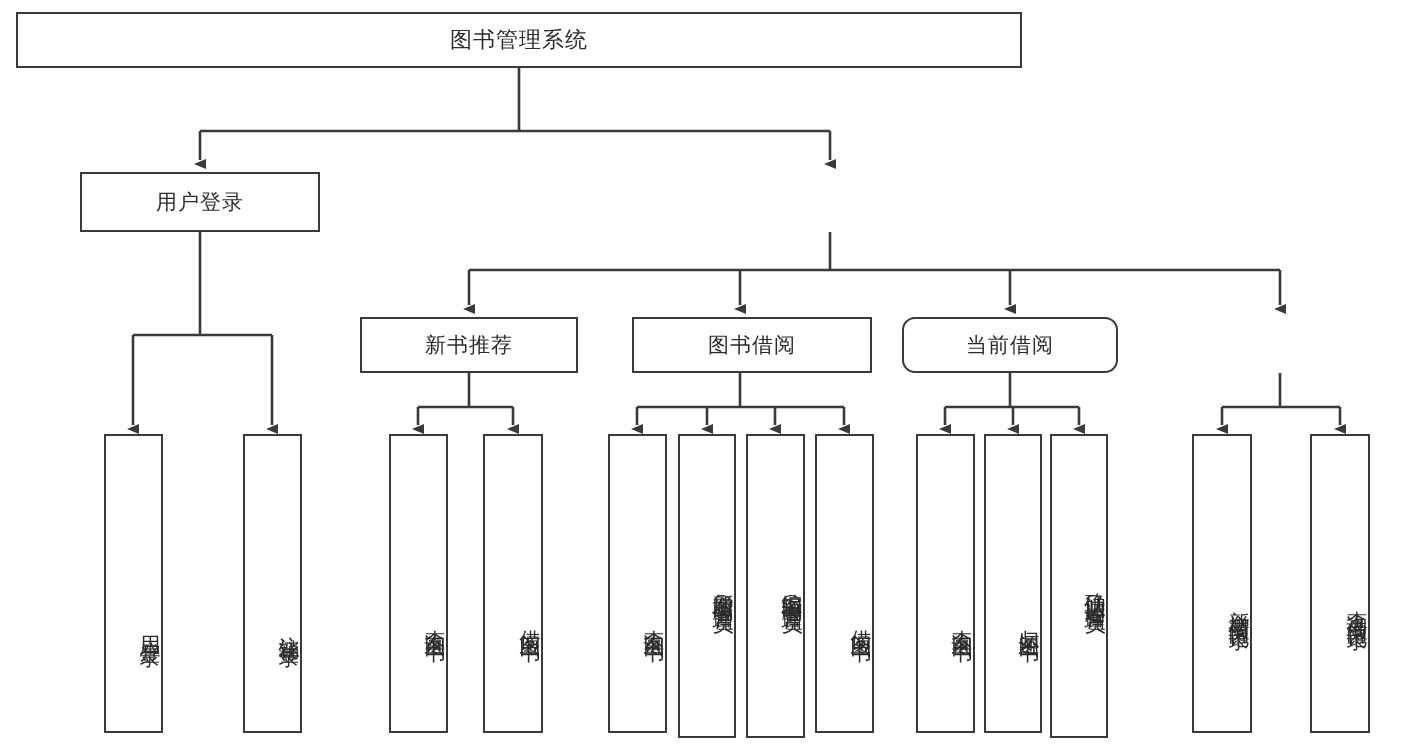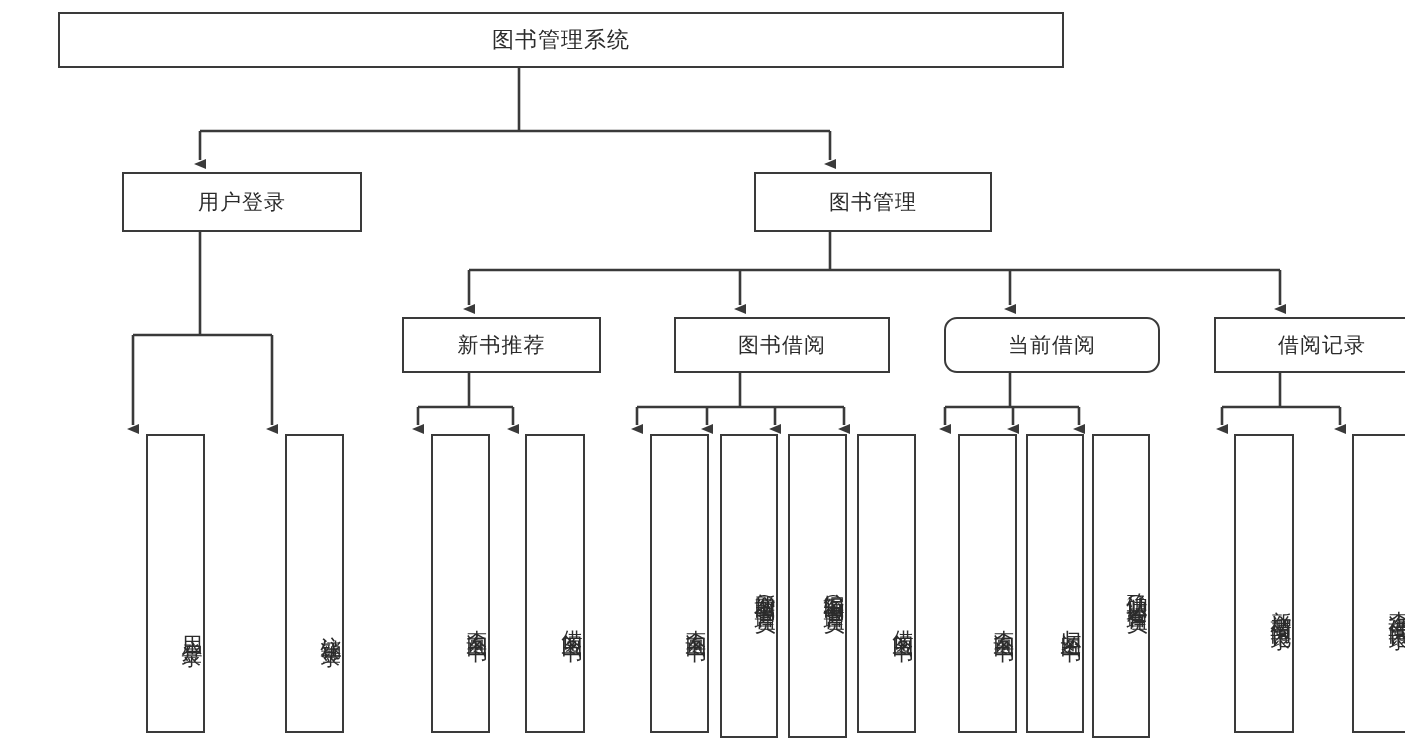--- a/index.html
+++ b/index.html
@@ -28,21 +28,20 @@
   }
   .node {
     position: absolute;
     box-sizing: border-box;
     background: #ffffff;
     border: 2px solid #3a3a3a;
     display: flex;
     align-items: center;
     justify-content: center;
     color: #2b2b2b;
-    margin-left: 42px;
   }
   .node.horiz {
     font-size: 21px;
     letter-spacing: 1px;
     line-height: 1.1;
   }
   .node.vert {
     writing-mode: vertical-rl;
     text-orientation: upright;
     font-size: 21px;
@@ -128,35 +127,29 @@
     </g>
   </svg>
 
   <div class="node horiz" id="root-node" style="left:16px; top:12px; width:1006px; height:56px;">
     <span class="label">图书管理系统</span>
   </div>
 
   <div class="node horiz" style="left:80px; top:172px; width:240px; height:60px;">
     <span class="label">用户登录</span>
   </div>
-  <div class="node horiz" style="left:712px; top:172px; width:238px; height:60px;">
-    <span class="label">图书管理</span>
-  </div>
 
-  <div class="node horiz" style="left:360px; top:317px; width:199px; height:56px;">
+  <div class="node horiz" style="left:360px; top:317px; width:218px; height:56px;">
     <span class="label">新书推荐</span>
   </div>
-  <div class="node horiz" style="left:632px; top:317px; width:216px; height:56px;">
+  <div class="node horiz" style="left:632px; top:317px; width:240px; height:56px;">
     <span class="label">图书借阅</span>
   </div>
   <div class="node horiz" style="left:902px; top:317px; width:216px; height:56px;border-radius:13px;">
     <span class="label">当前借阅</span>
-  </div>
-  <div class="node horiz" style="left:1172px; top:317px; width:216px; height:56px;">
-    <span class="label">借阅记录</span>
   </div>
 
   <div class="node vert" style="left:104px; top:434px; width:59px; height:299px; padding-top:86px;">
     <span class="label">用户登录</span>
   </div>
   <div class="node vert" style="left:243px; top:434px; width:59px; height:299px; padding-top:86px;">
     <span class="label">注销登录</span>
   </div>
 
   <div class="node vert" style="left:389px; top:434px; width:59px; height:299px; padding-top:74px;">

